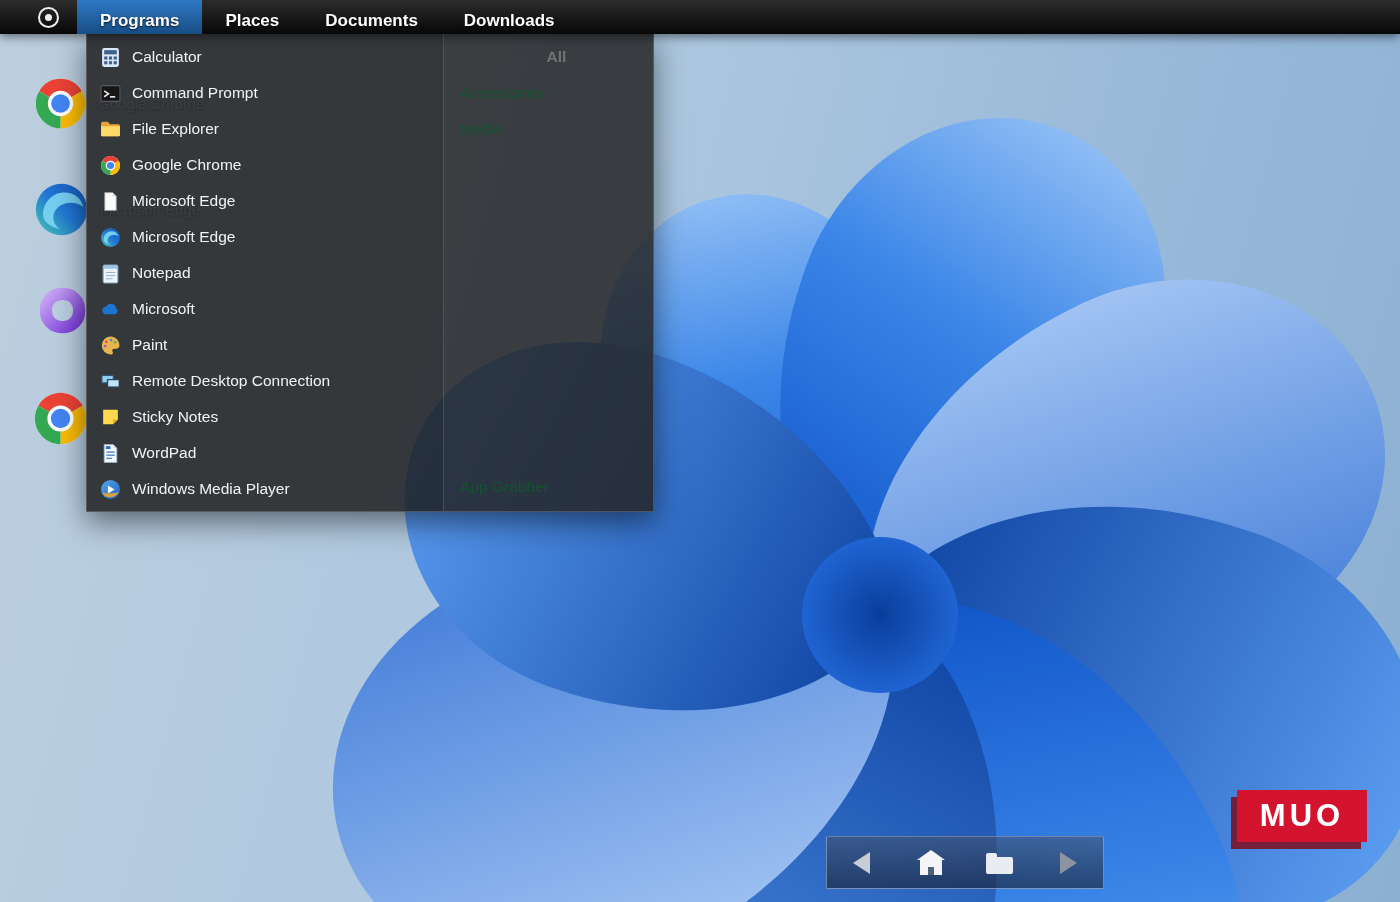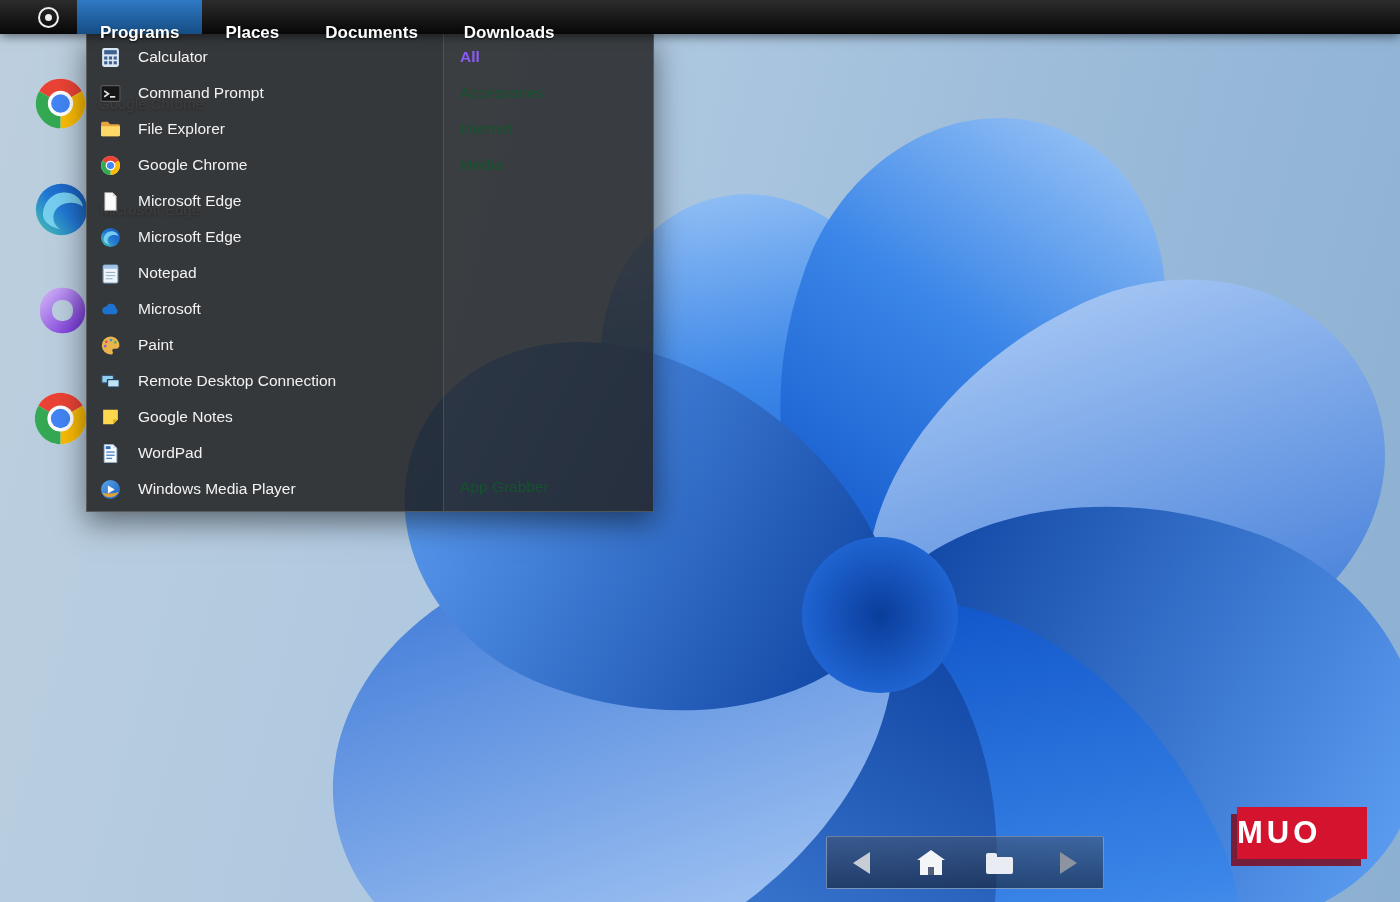--- a/index.html
+++ b/index.html
@@ -24,44 +24,44 @@
   .launcher-ring {
     width:21px; height:21px; border:2px solid #ededed; border-radius:50%;
     position:relative; display:block;
   }
   .launcher-ring::after {
     content:""; position:absolute; left:50%; top:50%; width:7px; height:7px;
     margin:-3.5px 0 0 -3.5px; background:#ededed; border-radius:50%;
   }
   .menu-item {
     color:#fff; font-size:17px; font-weight:600; line-height:34px;
-    padding:16px 23px; text-shadow:0 1px 2px rgba(0,0,0,.8); cursor:default;
+    padding:4px 23px; text-shadow:0 1px 2px rgba(0,0,0,.8); cursor:default;
   }
   .menu-item.active { background:linear-gradient(#2f79c4,#164d84); }
 
   
   .dropdown {
     position:absolute; left:86px; top:34px; width:568px; height:478px; z-index:5;
     background:rgba(28,28,28,.84);
     border:1px solid rgba(120,120,120,.55); border-top:none;
     box-shadow:0 10px 28px rgba(0,0,0,.5);
     display:flex;
   }
   .prog-col { width:357px; border-right:1px solid rgba(110,110,110,.5); padding-top:5px; }
   .prog-item {
-    height:36px; display:flex; align-items:center; gap:17px; padding-left:13px;
+    height:36px; display:flex; align-items:center; gap:11px; padding-left:13px;
     color:#f2f2f2; font-size:15.5px; cursor:default;
   }
   .cat-col { flex:1; display:flex; flex-direction:column; padding:5px 0 6px;
     background:rgba(255,255,255,.03); }
   .cat-item {
     height:36px; line-height:36px; padding-left:16px; font-size:15.5px;
     color:#14532d; cursor:default;
   }
-  .cat-item.active { color:#8b5cf6; font-weight:bold; }
+  .cat-item.active { color:#737373; font-weight:bold;text-align:center; }
   .cat-spacer { flex:1; }
 
   .svgic { width:21px; height:21px; flex:0 0 21px; display:block; }
 
   
   .desktop-icon { position:absolute; z-index:1; display:flex; align-items:center; gap:10px; }
   .desktop-icon svg { display:block; }
   .desk-label { color:#e8e8e8; font-size:15px; text-shadow:0 1px 3px rgba(0,0,0,.6); white-space:nowrap; }
 
   
@@ -76,23 +76,23 @@
   .tri-right { width:0; height:0; border-top:11px solid transparent; border-bottom:11px solid transparent; border-left:17px solid #8d939f; }
   .home-shape { width:22px; height:15px; background:#f3f5f8; position:relative; margin-top:10px; }
   .home-shape::before { content:""; position:absolute; left:-3px; top:-10px;
     border-left:14px solid transparent; border-right:14px solid transparent; border-bottom:10px solid #f3f5f8; }
   .home-shape::after { content:""; position:absolute; left:8px; bottom:0; width:6px; height:8px; background:#53607a; }
   .folder-shape { width:27px; height:17px; background:#e9edf3; border-radius:2px; position:relative; margin-top:5px; }
   .folder-shape::before { content:""; position:absolute; top:-4px; left:0; width:11px; height:5px; background:#e9edf3; border-radius:2px 2px 0 0; }
 
   
   .muo {
-    position:absolute; left:1237px; top:807px; width:130px; height:52px; z-index:2;
+    position:absolute; left:1237px; top:790px; width:130px; height:52px; z-index:2;
     background:#d4142e; box-shadow:-6px 7px 0 rgba(125,12,30,.85);
-    display:flex; align-items:center; 
+    display:flex; align-items:center; justify-content:center;
     color:#fff; font-size:31px; font-weight:bold; letter-spacing:4px;
   }
 </style>
 </head>
 <body>
 
 <svg width="0" height="0" style="position:absolute" aria-hidden="true">
   <defs>
     <linearGradient id="gEdge" x1="0" y1="1" x2="1" y2="0">
       <stop offset="0" stop-color="#49c6b2"></stop>
@@ -290,21 +290,21 @@
           <rect x="7.8" y="8.8" width="9.9" height="5.9" fill="#bfe4f5"></rect>
         </svg>
       <span>Remote Desktop Connection</span>
     </div>
 
     <div class="prog-item">
       <svg class="svgic" viewBox="0 0 20 20">
           <path d="M3 2.5h14v9.5l-4.5 4.5H3z" fill="#ffd84d"></path>
           <path d="M17 12l-4.5 4.5V12z" fill="#dfae1b"></path>
         </svg>
-      <span>Google Notes</span>
+      <span>Sticky Notes</span>
     </div>
 
     <div class="prog-item">
       <svg class="svgic" viewBox="0 0 20 20">
           <path d="M4 1.5h8.5L16 5v13.5H4z" fill="#f7fafd" stroke="#97b3d2" stroke-width="0.8"></path>
           <rect x="6" y="8" width="8" height="1.3" fill="#4f86c2"></rect>
           <rect x="6" y="11" width="8" height="1.3" fill="#4f86c2"></rect>
           <rect x="6" y="14" width="5.5" height="1.3" fill="#4f86c2"></rect>
           <path d="M12.5 1.5L16 5h-3.5z" fill="#cfdded"></path>
           <rect x="5.5" y="3" width="4.5" height="2.8" fill="#2f6fba"></rect>
@@ -319,21 +319,20 @@
           <path d="M7.5 6.2l6.5 3.8-6.5 3.8z" fill="#fff"></path>
         </svg>
       <span>Windows Media Player</span>
     </div>
 
   </div>
 
   <div class="cat-col">
     <div class="cat-item active">All</div>
     <div class="cat-item">Accessories</div>
-    <div class="cat-item">Internet</div>
     <div class="cat-item">Media</div>
     <div class="cat-spacer"></div>
     <div class="cat-item">App Grabber</div>
   </div>
 </div>
 
 <div class="nav-toolbar">
   <div class="nav-btn">
     <span class="tri-left"></span>
   </div>

